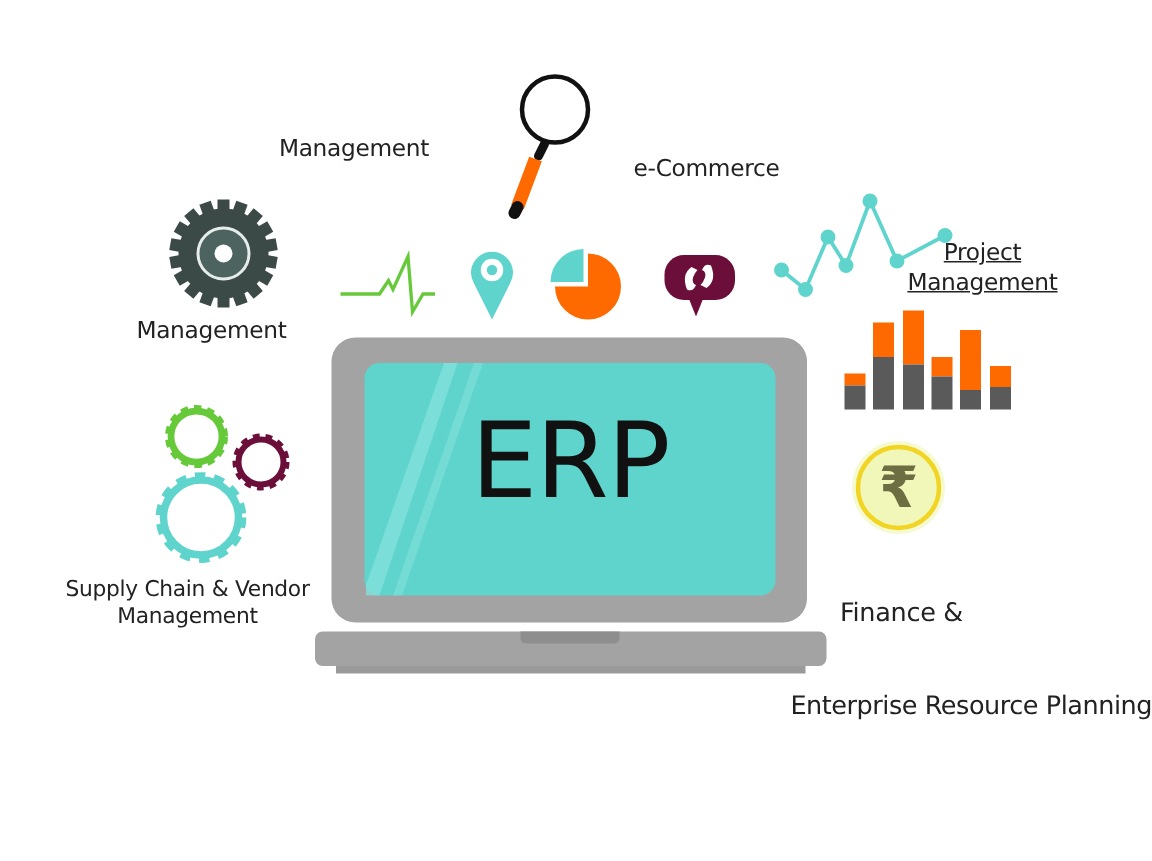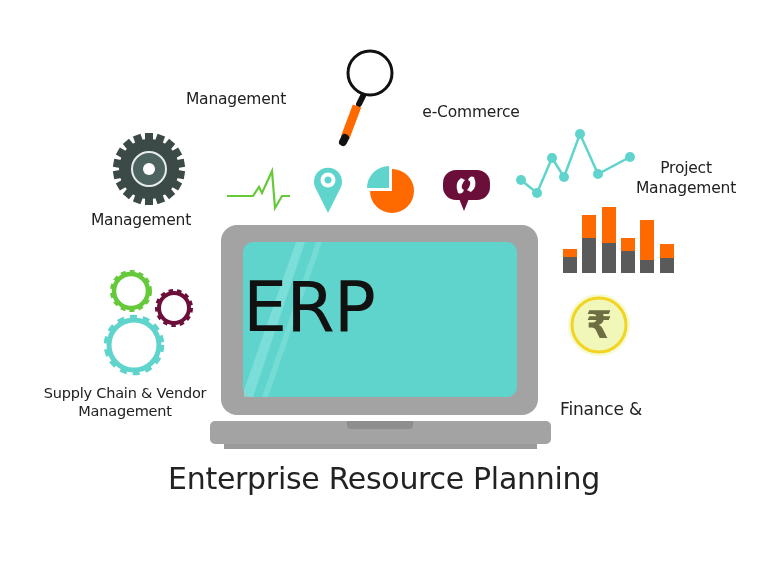--- a/index.html
+++ b/index.html
@@ -2,24 +2,24 @@
 <html><head>
 <meta charset="utf-8">
 <style>
   html, body { margin: 0; padding: 0; background: #ffffff; }
   body { width: 768px; height: 574px; position: relative; overflow: hidden;
          font-family: "DejaVu Sans", "Liberation Sans", sans-serif; color: #222; }
   .label { position: absolute; text-align: center; font-size: 15.5px; line-height: 20px;
            color: #222; letter-spacing: -0.2px; }
   .label span { display: block; white-space: nowrap; }
   svg.layer { position: absolute; left: 0; top: 0; }
-  .erp-text { position: absolute; left: 243px; top: 262px; width: 274px; 
+  .erp-text { position: absolute; left: 243px; top: 262px; width: 274px; text-align: center;
               font-size: 70px; line-height: 90px; color: #111; font-family: "DejaVu Sans", sans-serif; letter-spacing: -1px; }
-  .footer { position: absolute; left: 0; top: 461px; width: 768px; text-align: center;
-            font-size: 30px; color: #222; letter-spacing: -0.3px; }
+  .footer { position: absolute; left: 0; top: 461px; width: 768px; text-align: right;
+            font-size: 17px; color: #222; letter-spacing: -0.3px; }
 </style>
 </head>
 <body>
 
 <svg class="layer" width="768" height="574" viewBox="0 0 768 574">
 
   <g>
     <circle cx="370" cy="73" r="22" fill="none" stroke="#111" stroke-width="3"></circle>
     <line x1="363" y1="96" x2="359" y2="104" stroke="#111" stroke-width="6" stroke-linecap="round"></line>
     <line x1="357" y1="106" x2="345" y2="138" stroke="#ff6a00" stroke-width="9" stroke-linecap="butt"></line>
@@ -134,21 +134,21 @@
 <div style="position:absolute;left:579px;top:300px;width:40px;text-align:center;font-size:38px;line-height:50px;font-weight:bold;color:#6e6e43;">₹</div>
 
 <div class="label" style="left:126px;top:89px;width:220px;">
   <span>Management</span>
 </div>
 
 <div class="label" style="left:408px;top:102px;width:126px;">
   <span>e-Commerce</span>
 </div>
 
-<div class="label" style="left:621px;top:158px;width:130px;">
+<div class="label" style="left:590px;top:158px;width:130px;text-decoration:underline;">
   <span>Project</span>
   <span>Management</span>
 </div>
 
 <div class="label" style="left:70px;top:210px;width:142px;">
   <span>Management</span>
 </div>
 
 <div class="label" style="left:30px;top:384px;width:190px;font-size:14.5px;line-height:18px;">
   <span>Supply Chain &amp; Vendor</span>

